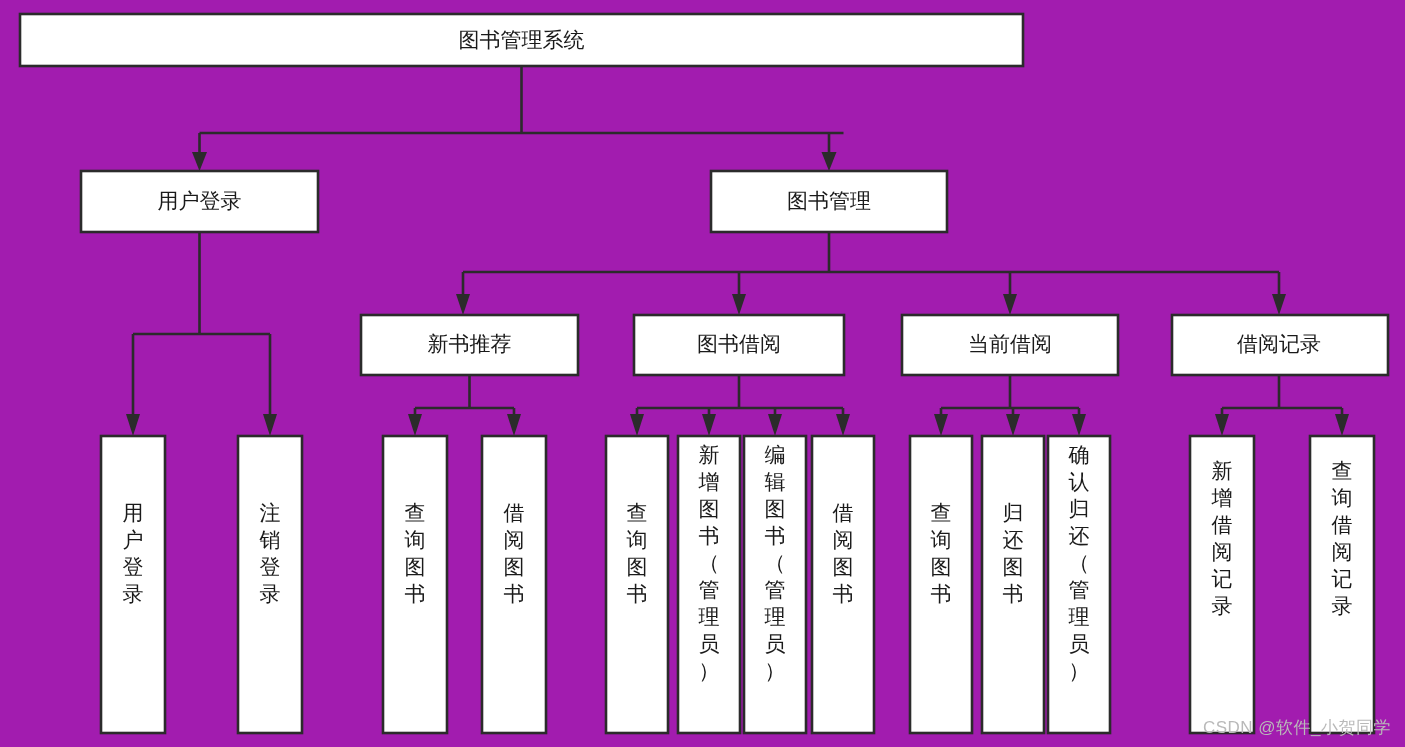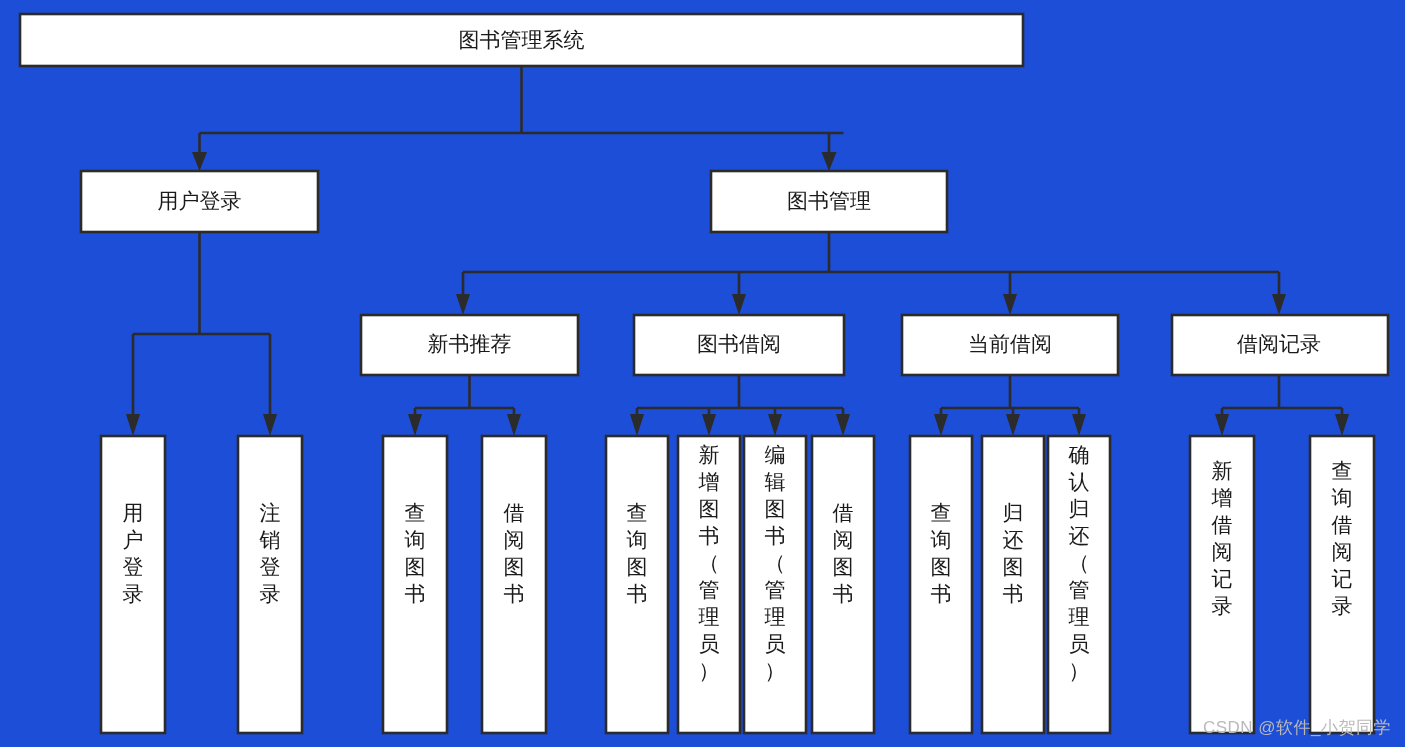--- a/index.html
+++ b/index.html
@@ -10,21 +10,21 @@
   body {
     width: 1405px;
     height: 747px;
     font-family: "Liberation Sans", "DejaVu Sans", sans-serif;
     overflow: hidden;
   }
   #diagram-root {
     position: relative;
     width: 1405px;
     height: 747px;
-    background: #1d4ed8;
+    background: #a21caf;
   }
   svg#tree-svg {
     position: absolute;
     top: 0;
     left: 0;
     width: 1405px;
     height: 747px;
   }
   .node-box {
     fill: #ffffff;

